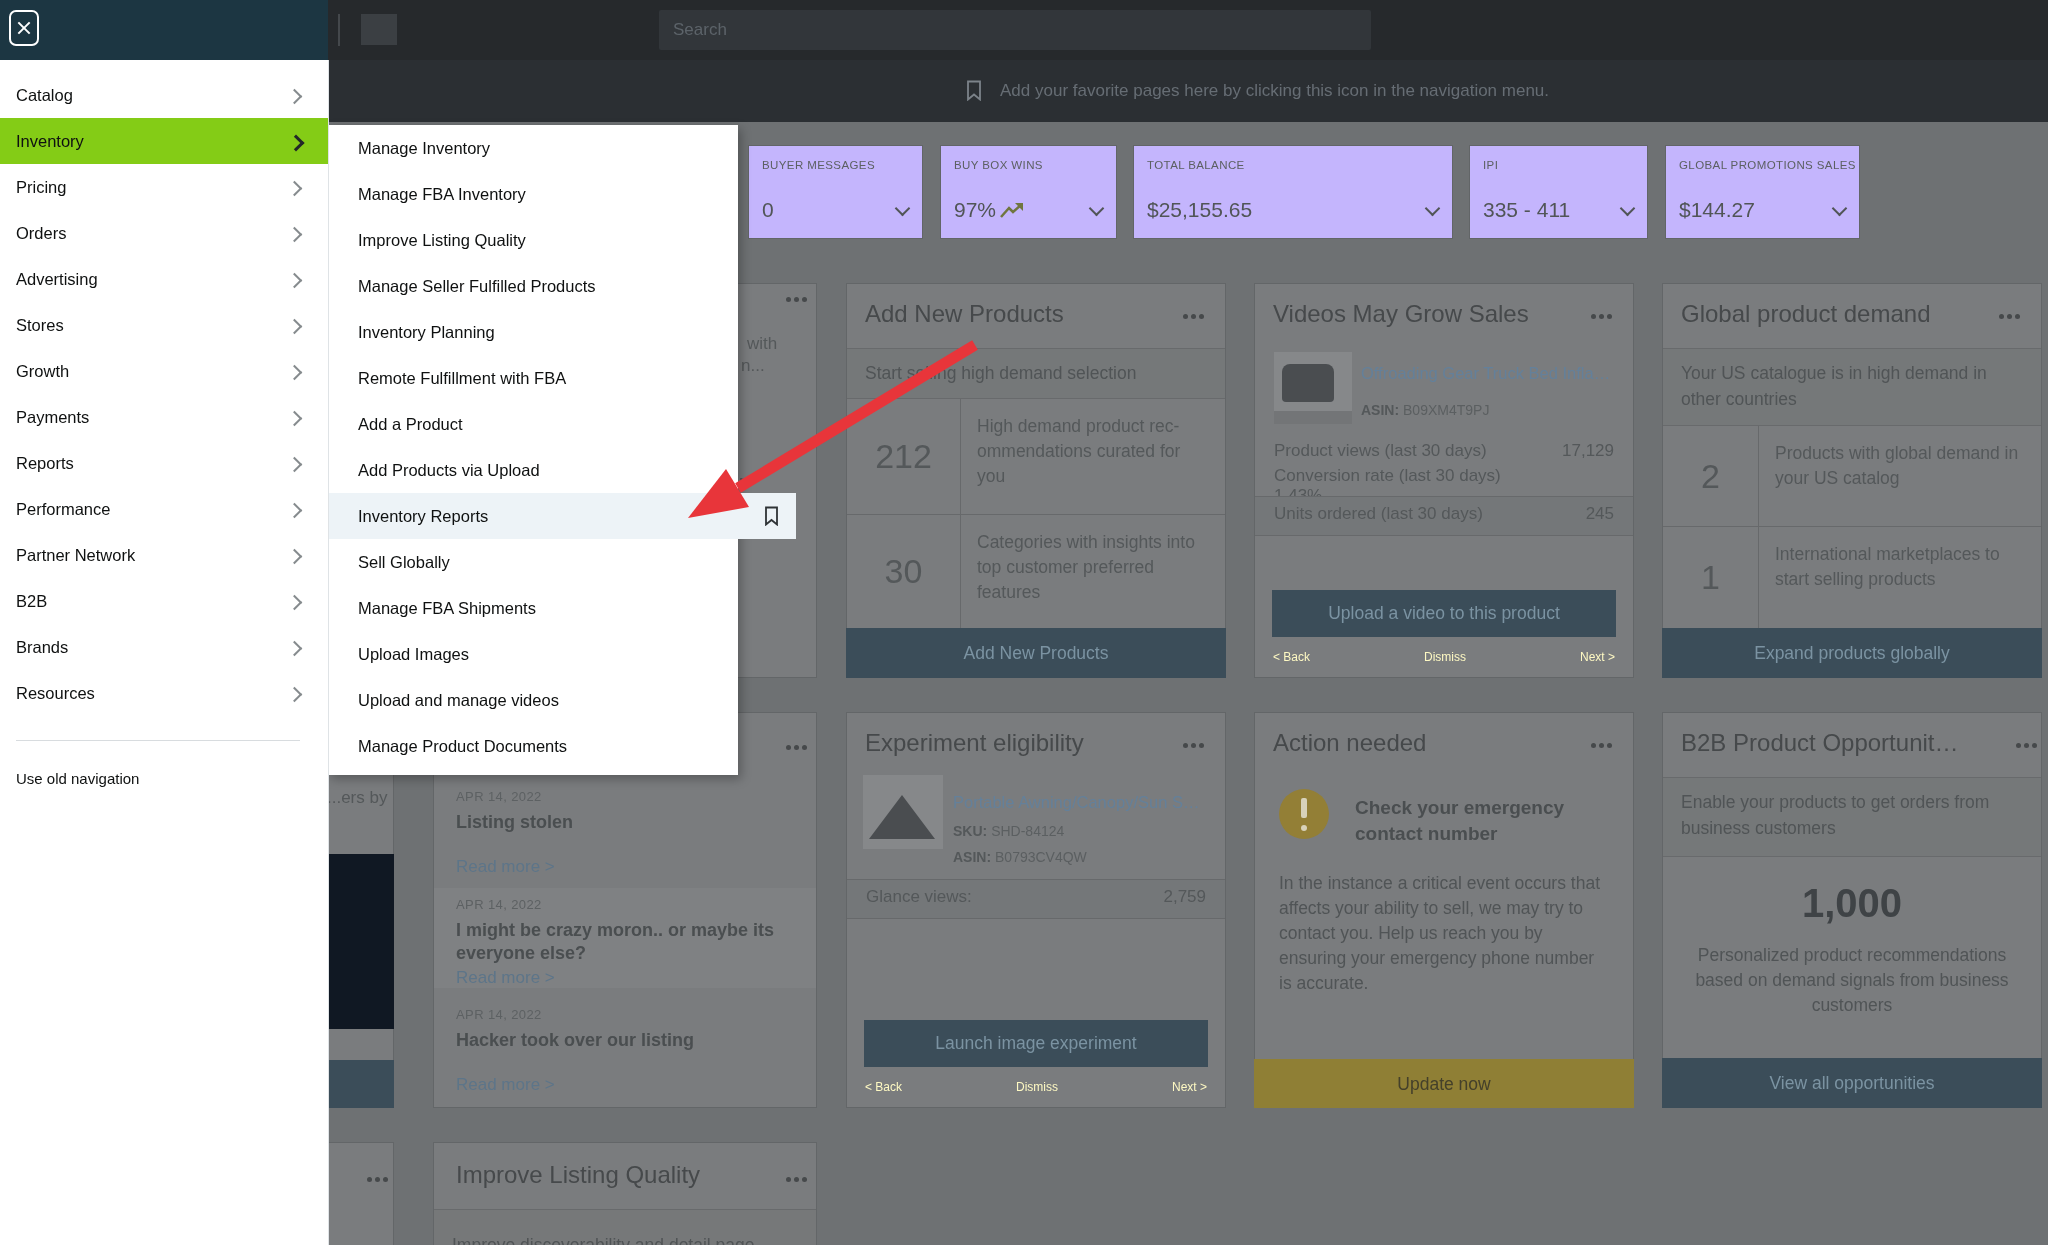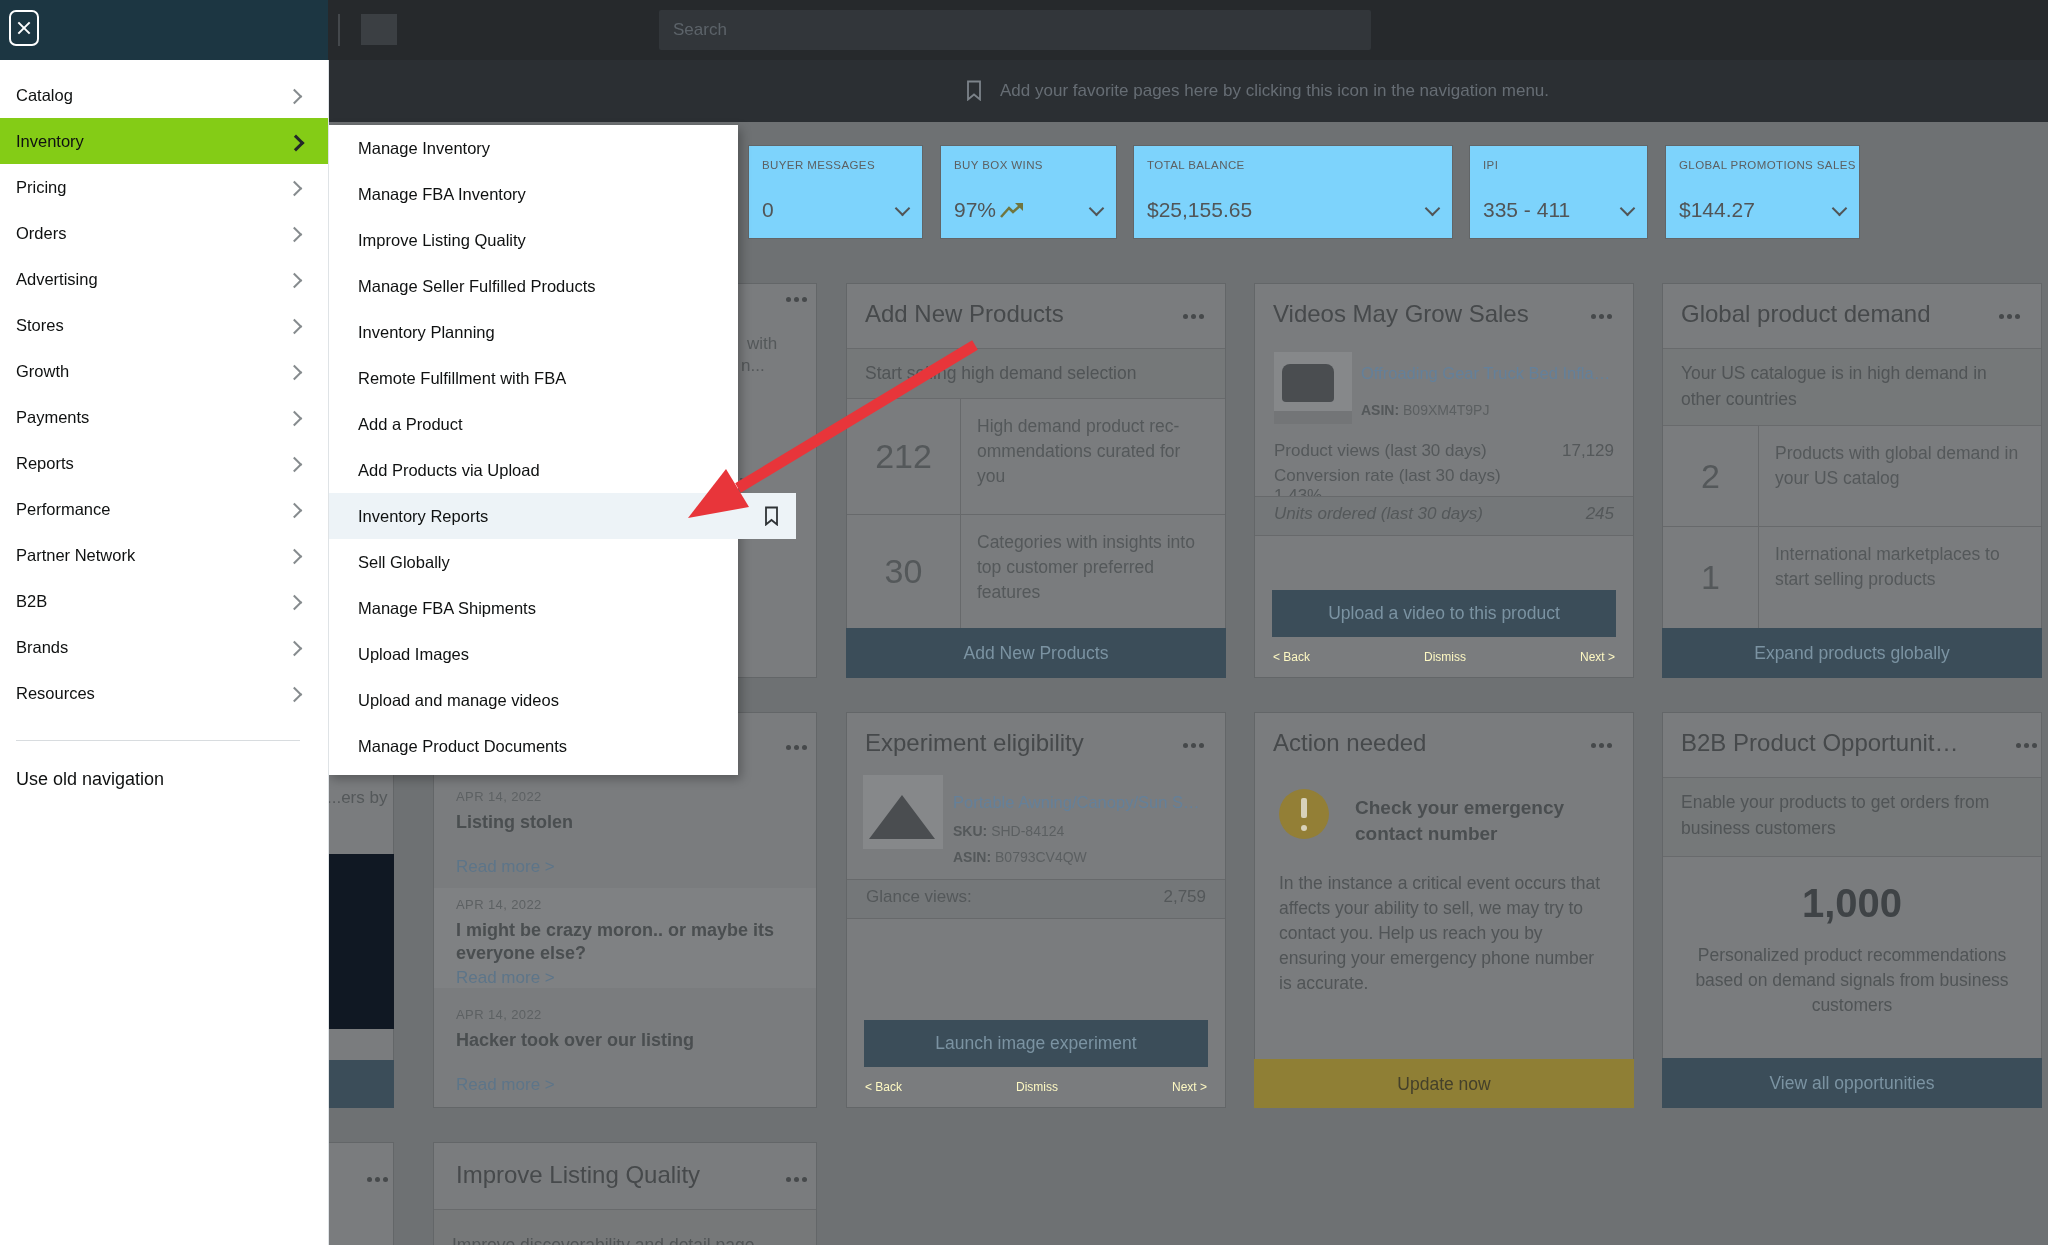--- a/index.html
+++ b/index.html
@@ -18,21 +18,21 @@
   .search{position:absolute;left:659px;top:10px;width:712px;height:40px;background:#32363a;
     border:none;border-radius:2px;padding:0 14px;font-size:17px;color:#aab0b6;box-sizing:border-box;
     font-family:"Liberation Sans",sans-serif;}
   .search::placeholder{color:#5c6369;}
   
   .favbar{position:absolute;left:328px;top:60px;width:1720px;height:62px;background:#2b2f33;z-index:1;}
   .bookmark-sm{position:absolute;left:638px;top:20px;}
   .favbar-text{position:absolute;left:672px;top:0;line-height:62px;font-size:17px;color:#666d74;}
   
   .main{position:absolute;left:0;top:0;width:2048px;height:1245px;z-index:1;}
-  .statcard{position:absolute;top:145px;height:94px;background:#7dd3fc;border:1px solid #626567;
+  .statcard{position:absolute;top:145px;height:94px;background:#c4b5fd;border:1px solid #626567;
     box-sizing:border-box;}
   .statlabel{position:absolute;left:13px;top:13px;font-size:11.5px;letter-spacing:.4px;color:#5c6062;}
   .statvalue{position:absolute;left:13px;bottom:16px;font-size:21px;color:#515557;}
   .chev-d{position:absolute;right:14px;bottom:24px;width:9px;height:9px;border-right:2px solid #515557;
     border-bottom:2px solid #515557;transform:rotate(45deg);cursor:pointer;}
   .card{position:absolute;background:#7a7c7e;border:1px solid #636668;box-sizing:border-box;}
   .card-title{position:absolute;left:18px;top:16px;font-size:24px;color:#46494b;white-space:nowrap;
     overflow:hidden;max-width:310px;}
   .dots{position:absolute;right:37px;top:30px;width:5px;height:5px;border-radius:50%;background:#46494b;
     box-shadow:8px 0 0 #46494b,16px 0 0 #46494b;cursor:pointer;}
@@ -81,21 +81,21 @@
   .sidebar{position:absolute;left:0;top:60px;width:328px;height:1185px;background:#fff;z-index:7;
     border-right:1px solid #dfe3e6;}
   .side-item{position:absolute;left:0;width:328px;height:46px;line-height:46px;cursor:pointer;}
   .side-item .lbl{position:absolute;left:16px;font-size:16.5px;color:#0f1111;}
   .side-item .chev-r{position:absolute;right:28px;top:19px;width:9px;height:9px;
     border-right:2px solid #868b8e;border-bottom:2px solid #868b8e;transform:rotate(-45deg);}
   .side-item.active{background:#84cc16;}
   .side-item.active .chev-r{border-color:#232829;border-width:3px;right:26px;}
   .side-divider{position:absolute;left:16px;top:740px;width:284px;height:1px;background:#d8dcdf;}
   .side-footer{position:absolute;left:16px;top:696px;width:300px;height:46px;line-height:46px;
-    font-size:18px;color:#0f1111;cursor:pointer;}
+    font-size:15px;color:#0f1111;cursor:pointer;}
   .submenu{position:absolute;left:328px;top:125px;width:410px;height:650px;background:#fff;z-index:6;
     box-shadow:3px 4px 10px rgba(0,0,0,.28);}
   .sub-item{position:absolute;left:0;width:468px;height:46px;line-height:46px;cursor:pointer;}
   .sub-item .lbl{position:absolute;left:30px;font-size:16.5px;color:#0f1111;white-space:nowrap;}
   .sub-item.active{background:#edf3f7;}
   .bmk{position:absolute;right:17px;top:13px;}
   .notch{position:absolute;left:-9px;top:7px;width:0;height:0;border-top:10px solid transparent;
     border-bottom:10px solid transparent;border-right:9px solid #eef4f8;}
   .arrow-layer{position:absolute;left:0;top:0;width:2048px;height:1245px;z-index:9;pointer-events:none;}
   .frag{position:absolute;font-size:17px;color:#54585a;}
@@ -169,21 +169,21 @@
         <span>B09XM4T9PJ</span>
       </div>
       <div class="metric" style="top:157px;">
         <span>Product views (last 30 days)</span>
         <span>17,129</span>
       </div>
       <div class="metric" style="top:182px;flex-direction:column;">
         <span>Conversion rate (last 30 days)</span>
         <span>1.43%</span>
       </div>
-      <div class="band" style="top:212px;height:38px;font-style:italic;">
+      <div class="band" style="top:212px;height:38px;">
         <div class="metric" style="top:7px;">
           <span>Units ordered (last 30 days)</span>
           <span>245</span>
         </div>
       </div>
       <div class="inset-btn" style="top:306px;">Upload a video to this product</div>
       <div class="footer-links">
         <span>&lt; Back</span>
         <span>Dismiss</span>
         <span>Next &gt;</span>

